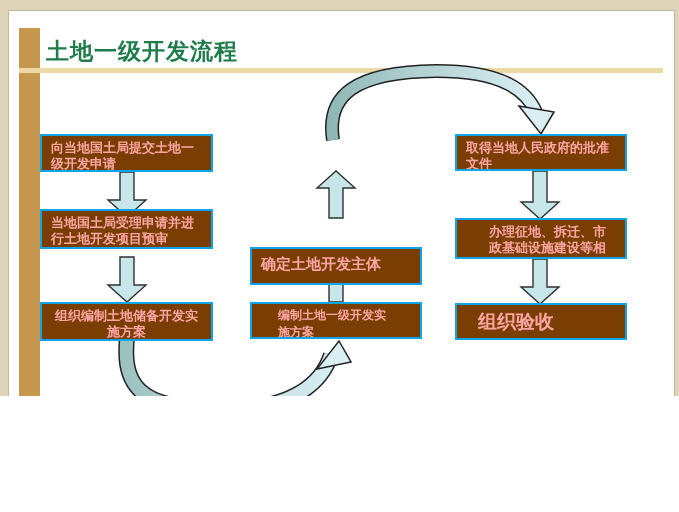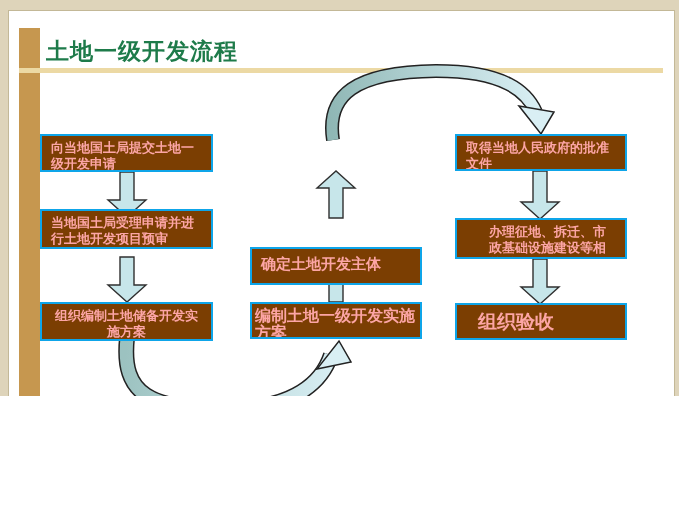--- a/index.html
+++ b/index.html
@@ -5,21 +5,21 @@
   html,body{margin:0;padding:0;}
   body{font-family:"Liberation Sans","DejaVu Sans",sans-serif;}
   #app{position:relative;width:679px;height:396px;background:#ded4ba;overflow:hidden;}
   .slide{position:absolute;left:8px;top:10px;width:665px;height:496px;background:#ffffff;border:1px solid #c3b897;}
   .tan-bar{position:absolute;left:19px;top:28px;width:21px;height:455px;background:#c6974f;}
   .tan-line{position:absolute;left:19px;top:68px;width:644px;height:5px;background:#ecd9a4;}
   .slide-title{position:absolute;left:46px;top:36px;font-size:23px;font-weight:bold;color:#1e7b4a;letter-spacing:1px;white-space:nowrap;}
   .arrow-layer{position:absolute;left:0;top:0;width:679px;height:512px;}
   .step{position:absolute;box-sizing:border-box;background:#7b3e02;border:2px solid #0ea5e9;color:#fca5a5;font-weight:bold;font-size:13px;line-height:16px;padding:4px 9px;overflow:hidden;}
   .step.mid-big{font-size:15px;line-height:18px;padding:6px 9px;}
-  .step.mid-med{font-size:16px;line-height:17px;padding:3px 3px;}
+  .step.mid-med{font-size:12px;line-height:17px;padding:3px 26px;}
   .step.final{font-size:19px;line-height:20px;padding:7px 21px;}
   .footer-bar{position:absolute;left:119px;top:466px;width:556px;height:40px;background:#0a6db6;}
   .b1{left:40px;top:134px;width:173px;height:38px;}
   .b2{left:40px;top:209px;width:173px;height:40px;}
   .b3{left:40px;top:302px;width:173px;height:39px;text-align:center;}
   .b4{left:250px;top:135px;width:172px;height:35px;}
   .b5{left:250px;top:217px;width:172px;height:38px;margin-top:30px;}
   .b6{left:250px;top:302px;width:172px;height:37px;}
   .b7{left:455px;top:134px;width:172px;height:37px;}
   .b8{left:455px;top:218px;width:172px;height:41px;padding-left:32px;}

